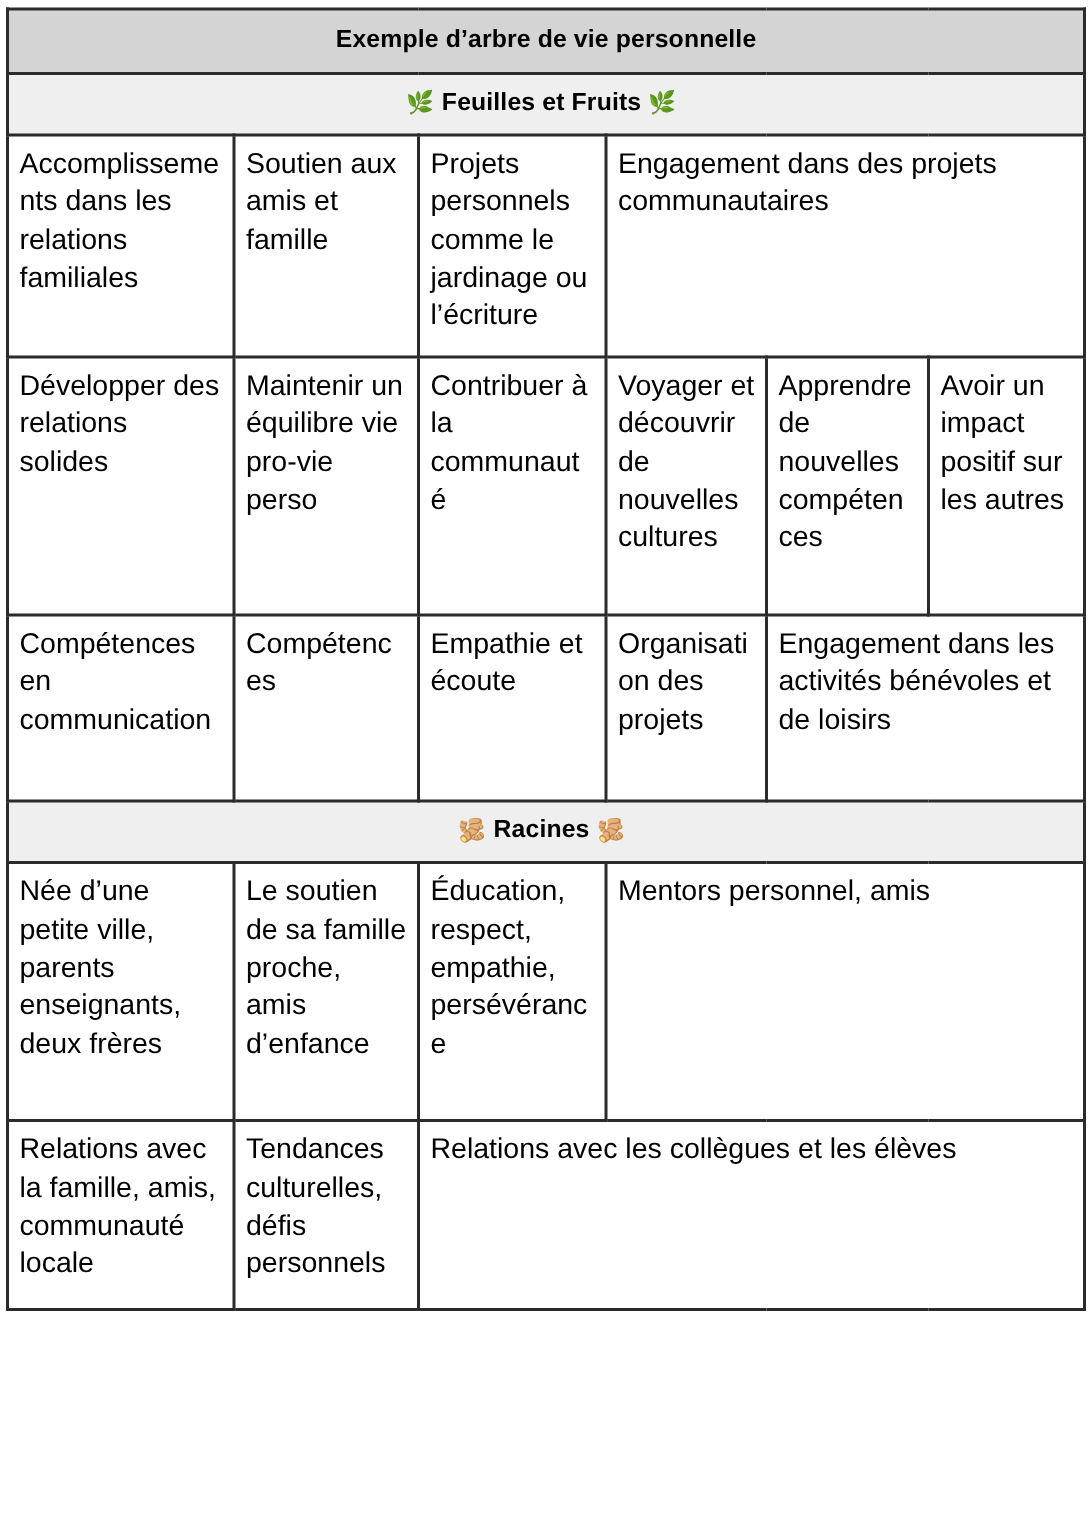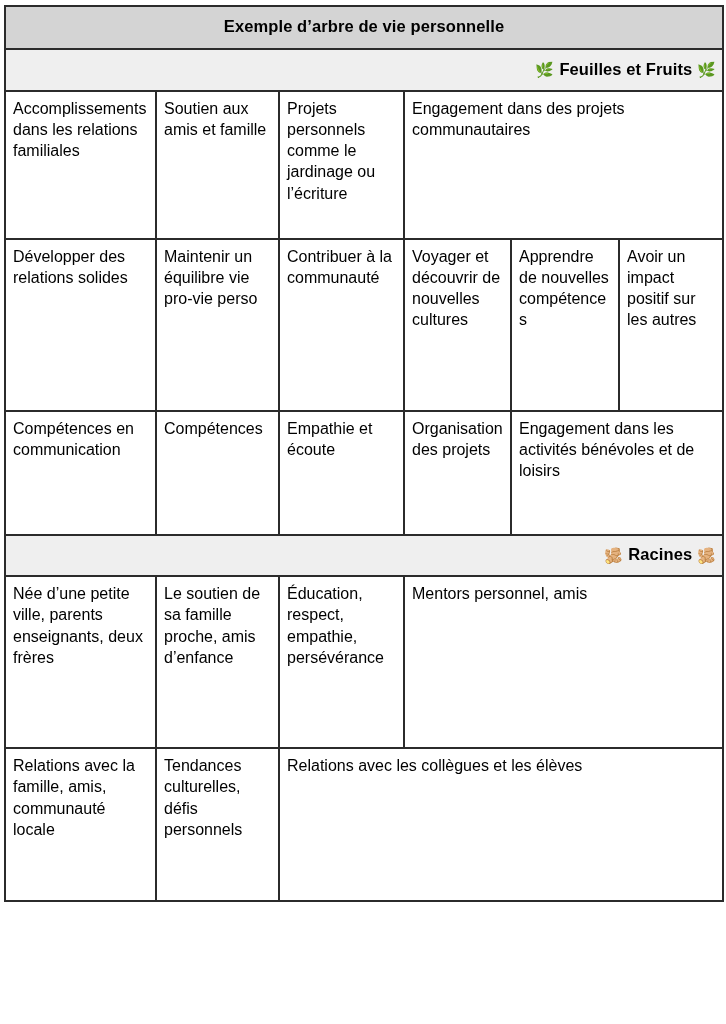--- a/index.html
+++ b/index.html
@@ -29,41 +29,41 @@
     width: 718px;
     border-collapse: collapse;
     table-layout: fixed;
     border: 2px solid #2b2b2b;
   }
 
   table.tree-table td {
     border: 2px solid #2b2b2b;
     vertical-align: top;
     padding: 6px 7px 6px 7px;
-    font-size: 16px;
+    font-size: 19px;
     line-height: 1.33;
     word-wrap: break-word;
     overflow-wrap: break-word;
     background: #ffffff;
   }
 
   
   tr.title-row td {
     background: #d4d4d4;
     text-align: center;
     font-weight: bold;
     font-size: 16.5px;
     padding: 9px 6px 10px 6px;
     letter-spacing: 0.1px;
   }
 
   
   tr.section-row td {
     background: #efefef;
-    text-align: right;
+    text-align: center;
     font-weight: bold;
     font-size: 16.5px;
     padding: 8px 6px 9px 0;
     letter-spacing: 0.1px;
   }
 
   .sec-emoji {
     font-size: 15px;
     vertical-align: middle;
     line-height: 1;
@@ -169,21 +169,21 @@
             <span class="cell-text">Le soutien de sa famille proche, amis d’enfance</span>
           </td>
         <td>
             <span class="cell-text">Éducation, respect, empathie, persévérance</span>
           </td>
         <td colspan="3">
             <span class="cell-text">Mentors personnel, amis</span>
           </td>
       </tr>
 
-      <tr style="height:153px">
+      <tr style="height:126px">
         <td>
             <span class="cell-text">Relations avec la famille, amis, communauté locale</span>
           </td>
         <td>
             <span class="cell-text">Tendances culturelles, défis personnels</span>
           </td>
         <td colspan="4">
             <span class="cell-text">Relations avec les collègues et les élèves</span>
           </td>
       </tr>

